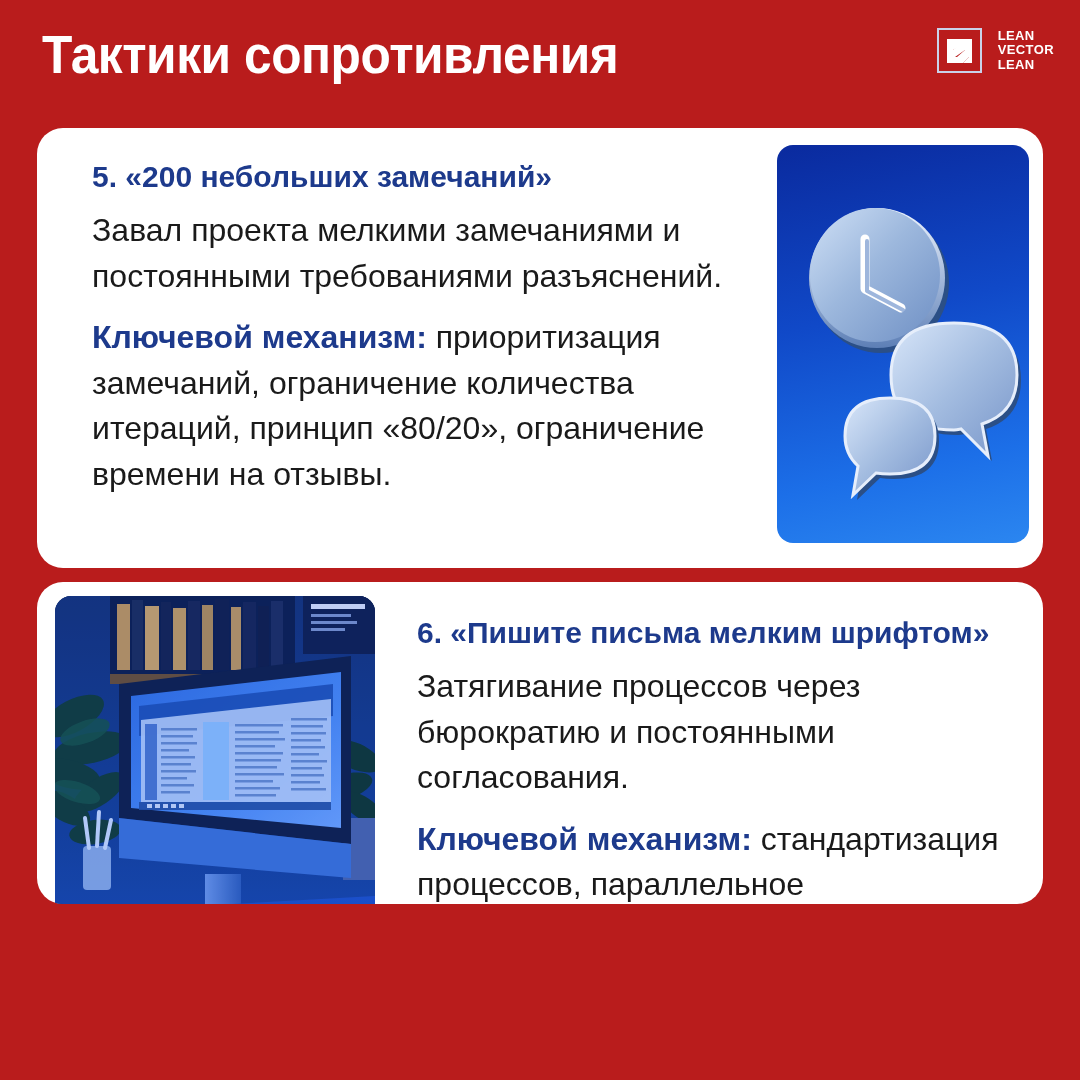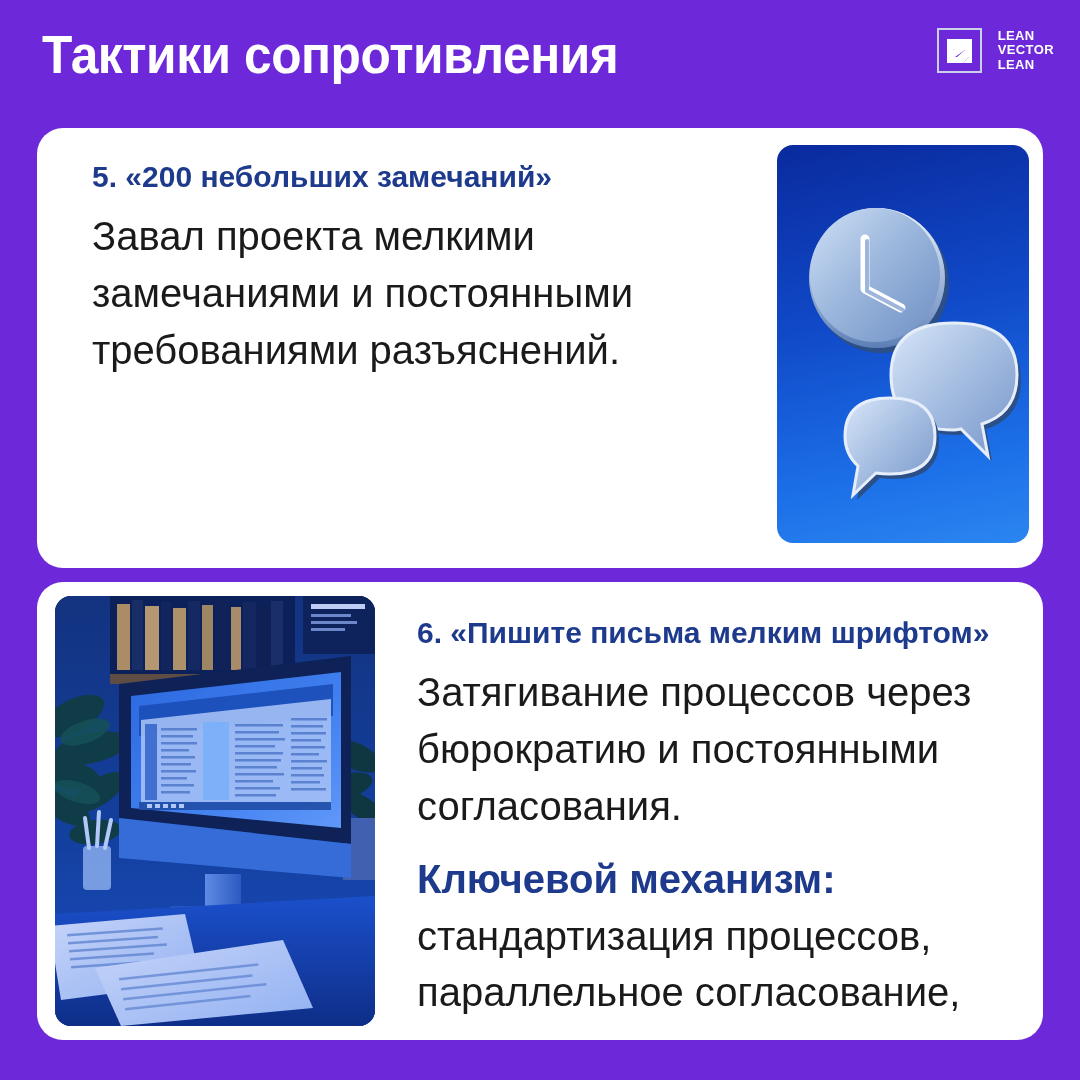--- a/index.html
+++ b/index.html
@@ -7,21 +7,21 @@
   html, body {
     width:1080px; height:1080px;
     background:#0f2a7c;
     font-family:"Liberation Sans", sans-serif;
     overflow:hidden;
   }
 
   .slide {
     position:relative;
     width:1080px; height:1080px;
-    background:#6d28d9;
+    background:#b91c1c;
   }
 
   
   .header {
     position:absolute;
     left:0; top:0;
     width:1080px; height:128px;
   }
   .slide-title {
     position:absolute;
@@ -61,39 +61,39 @@
   .logo-text span { display:block; }
 
   
   .card {
     position:absolute;
     background:#ffffff;
     border-radius:26px;
     overflow:hidden;
   }
   #card-1 { left:37px; top:128px; width:1006px; height:440px;padding-left:11px; }
-  #card-2 { left:37px; top:582px; width:1006px; height:458px; }
+  #card-2 { left:37px; top:582px; width:1006px; height:322px; }
 
   .card-inner { position:relative; width:100%; height:100%; }
 
   
   .text-col { position:absolute; }
   #card-1 .text-col { left:44px; top:30px; width:680px; }
   #card-2 .text-col { left:380px; top:32px; width:600px; }
 
   .item-heading {
     color:#1d3a8c;
     font-weight:bold;
     font-size:30px;
     line-height:1.28;
     margin-bottom:12px;
   }
   .body-para {
     color:#1a1a1a;
-    font-size:40px;
+    font-size:32px;
     line-height:1.42;
     margin-bottom:16px;
   }
   .body-para:last-child { margin-bottom:0; }
   .key-label { color:#1d3a8c; font-weight:bold; }
 
   
   .illus-panel {
     position:absolute;
     left:729px; top:17px;
@@ -139,20 +139,21 @@
   </div>
 
   <div class="card" id="card-1">
     <div class="card-inner">
 
       <div class="text-col">
         <div class="item-heading">5. «200 небольших замечаний»</div>
 
         <div class="body-para">Завал проекта мелкими замечаниями и постоянными требованиями разъяснений.</div>
 
+        <div class="body-para"><span class="key-label">Ключевой механизм:</span><span> приоритизация замечаний, ограничение количества итераций, принцип «80/20», ограничение времени на отзывы.</span></div>
       </div>
 
       <div class="illus-panel">
         <svg width="252" height="398" viewBox="0 0 252 398" aria-hidden="true">
           <defs>
             <linearGradient id="steel" x1="0" y1="0" x2="1" y2="1">
               <stop offset="0%" stop-color="#cfe0f6"></stop>
               <stop offset="45%" stop-color="#9db8dd"></stop>
               <stop offset="100%" stop-color="#6e8fc4"></stop>
             </linearGradient>

